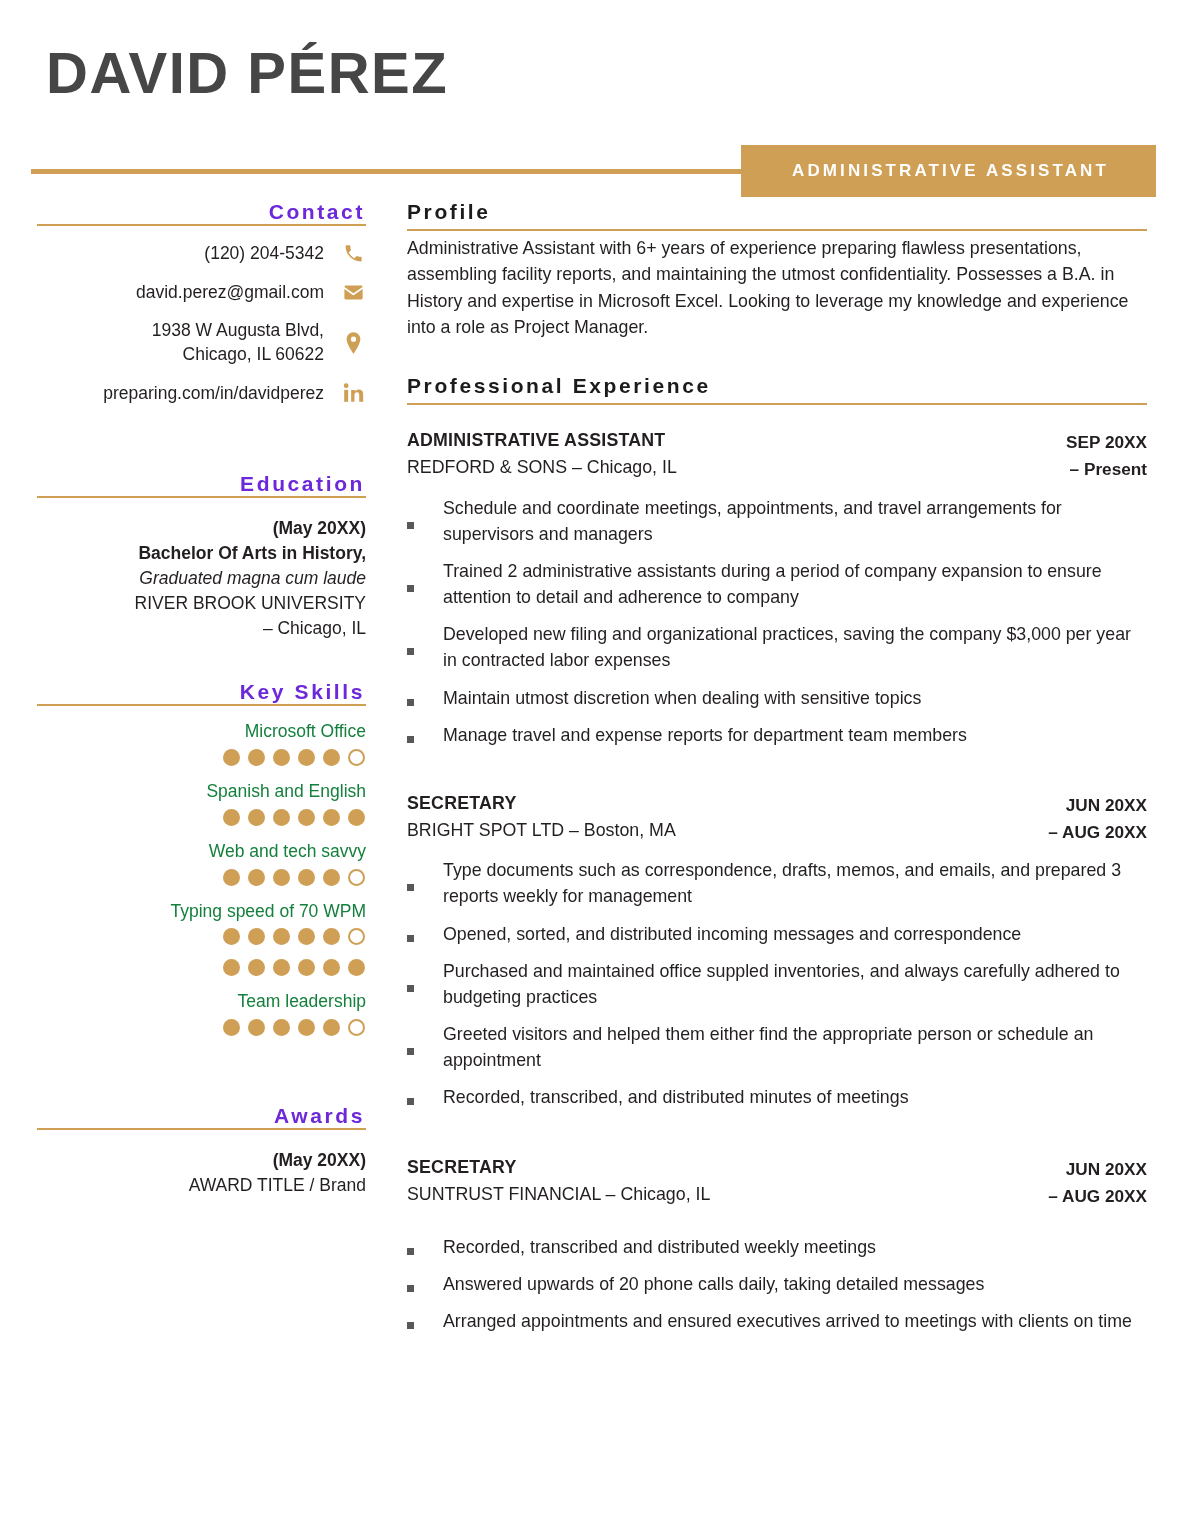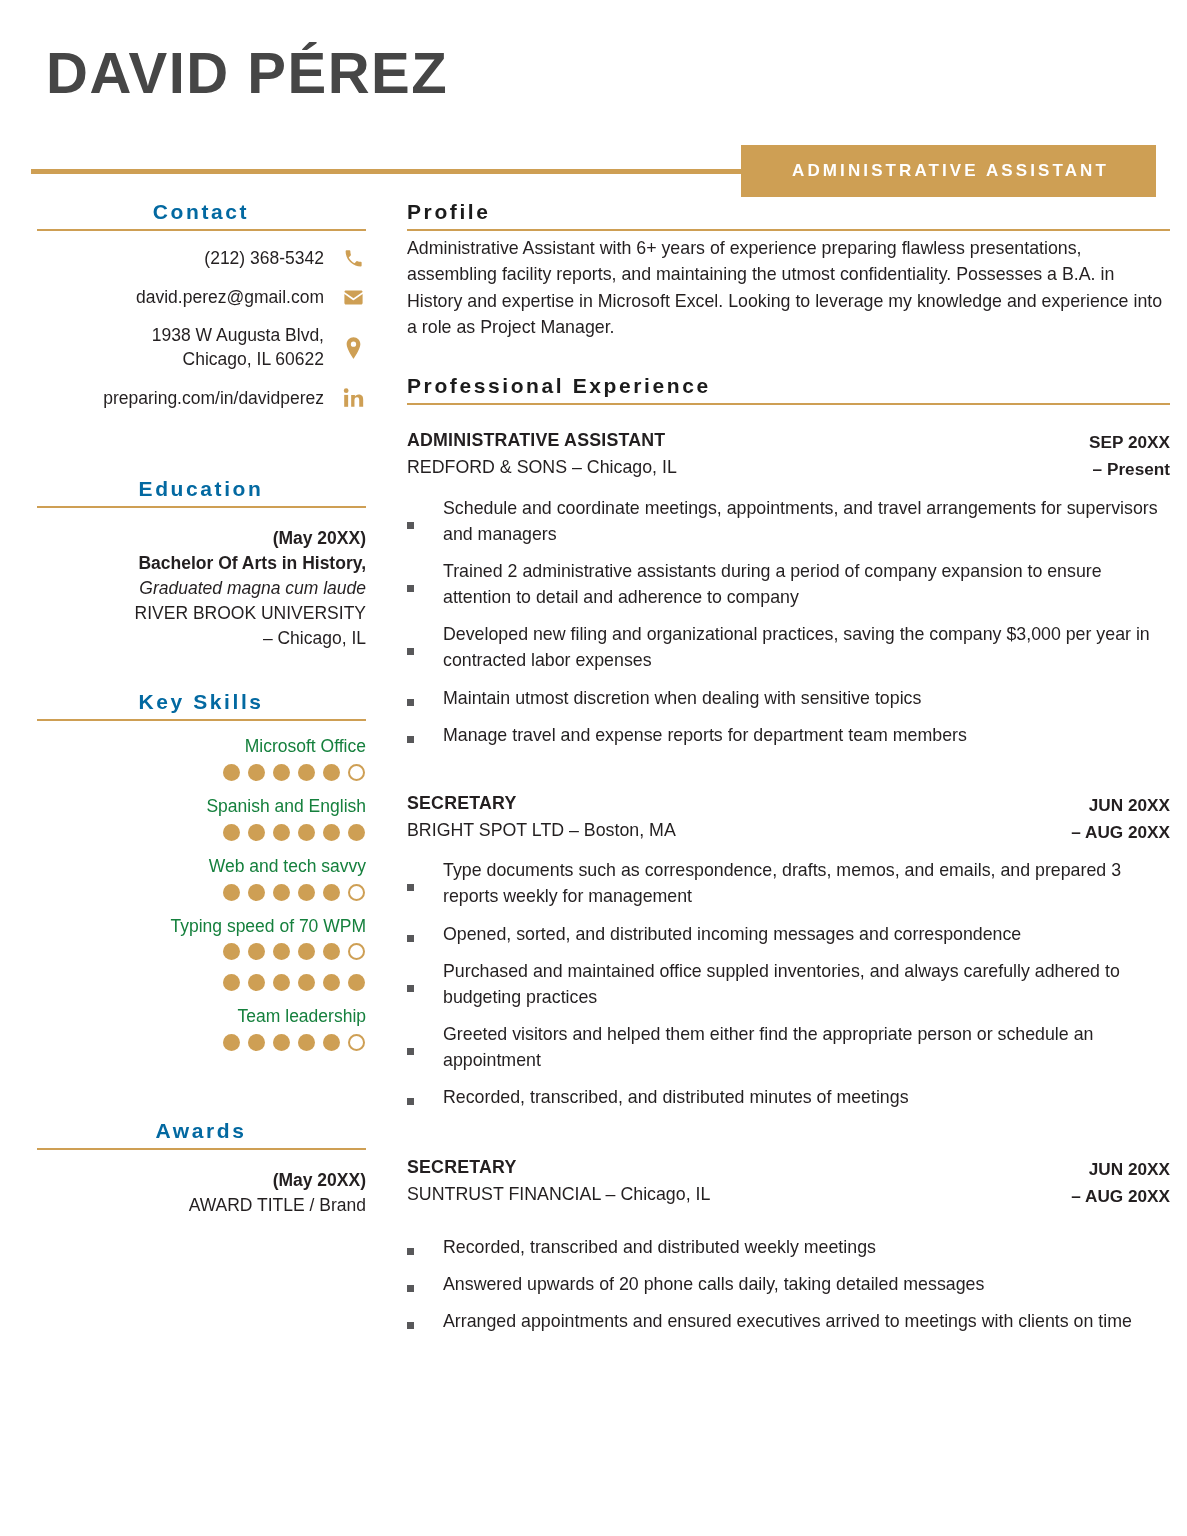--- a/index.html
+++ b/index.html
@@ -65,33 +65,32 @@
   }
   .left-col {
     width: 366px;
     flex: 0 0 366px;
     padding-left: 37px;
     box-sizing: border-box;
   }
   .right-col {
     flex: 1;
     padding-left: 41px;
-    padding-right: 17px;
+    padding-right: 40px;
     box-sizing: border-box;
   }
 
   
   .lsec-head {
-    text-align: center;
+    text-align: right;
     font-size: 21px;
     font-weight: bold;
     letter-spacing: 2.6px;
-    color: #0369a1;
+    color: #6d28d9;
     padding-right: 1px;
-    padding-bottom: 5px;
   }
   .lsec-rule {
     height: 2px;
     background: #ce9f54;
     width: 100%;
   }
 
   
   .contact-list {
     margin-top: 16px;
@@ -257,21 +256,21 @@
 <div class="columns">
 
   <div class="left-col">
 
     <div>
       <div class="lsec-head">Contact</div>
       <div class="lsec-rule"></div>
       <div class="contact-list">
 
         <div class="contact-row">
-          <div class="contact-text">(212) 368-5342</div>
+          <div class="contact-text">(120) 204-5342</div>
           <div class="contact-icon">
             <svg width="21" height="21" viewBox="0 0 24 24" fill="currentColor">
               <path d="M6.6 10.8c1.4 2.8 3.8 5.2 6.6 6.6l2.2-2.2c.3-.3.7-.4 1.1-.2 1.2.4 2.5.6 3.8.6.6 0 1 .4 1 1V20c0 .6-.4 1-1 1C10.8 21 3 13.2 3 3.7c0-.6.4-1 1-1h3.4c.6 0 1 .4 1 1 0 1.3.2 2.6.6 3.8.1.4 0 .8-.2 1.1l-2.2 2.2z"></path>
             </svg>
           </div>
         </div>
 
         <div class="contact-row">
           <div class="contact-text">david.perez@gmail.com</div>
           <div class="contact-icon">

